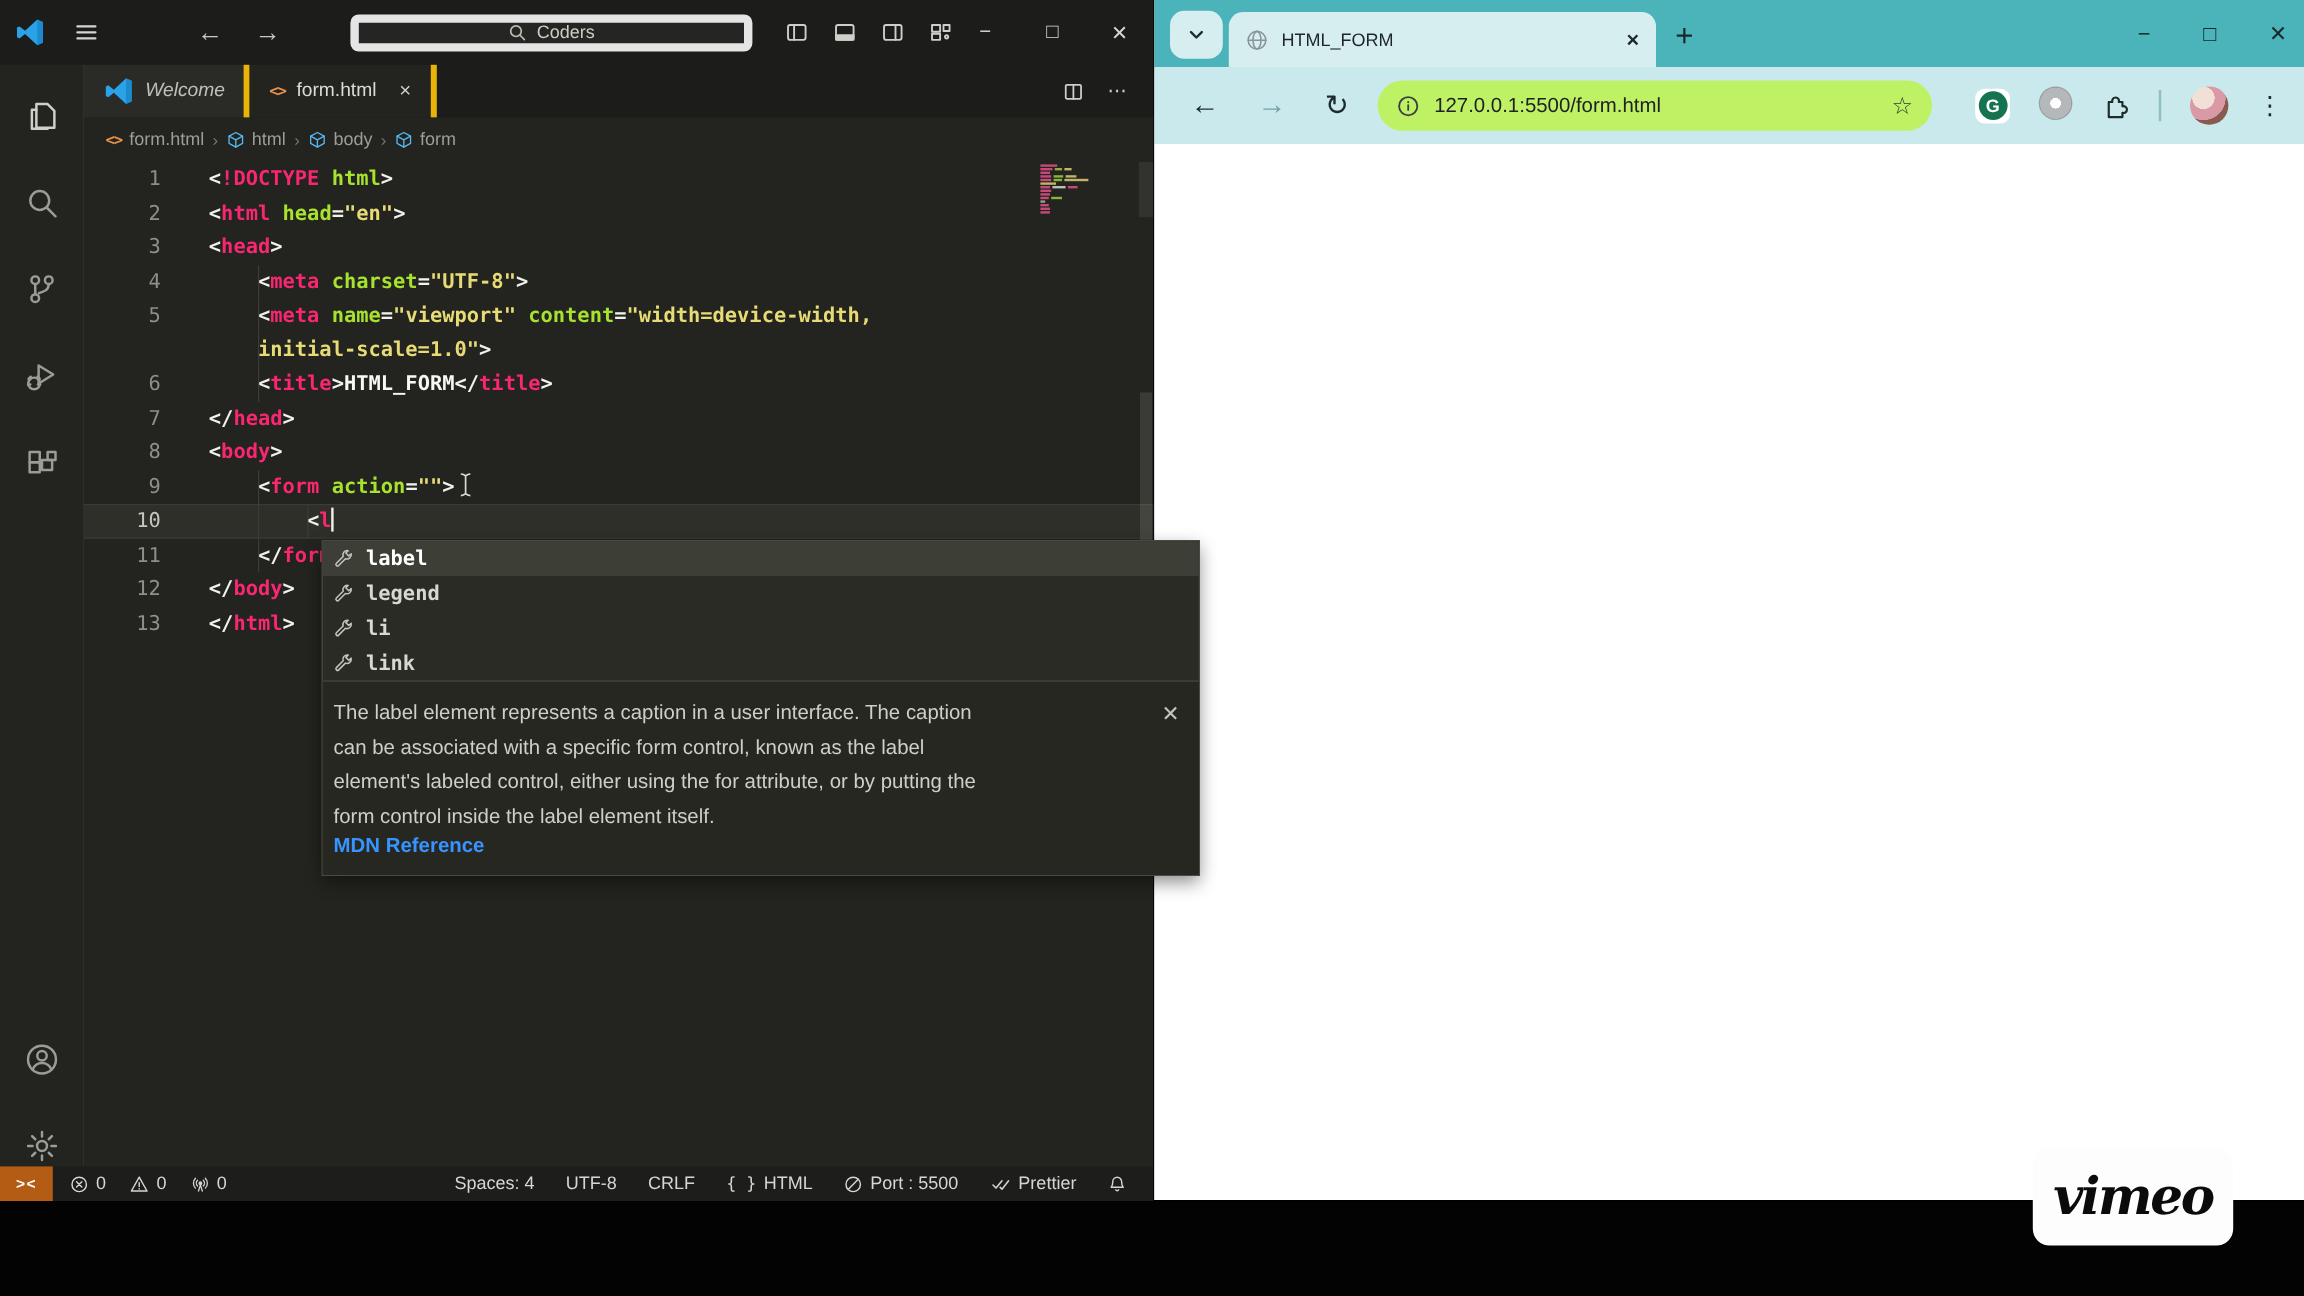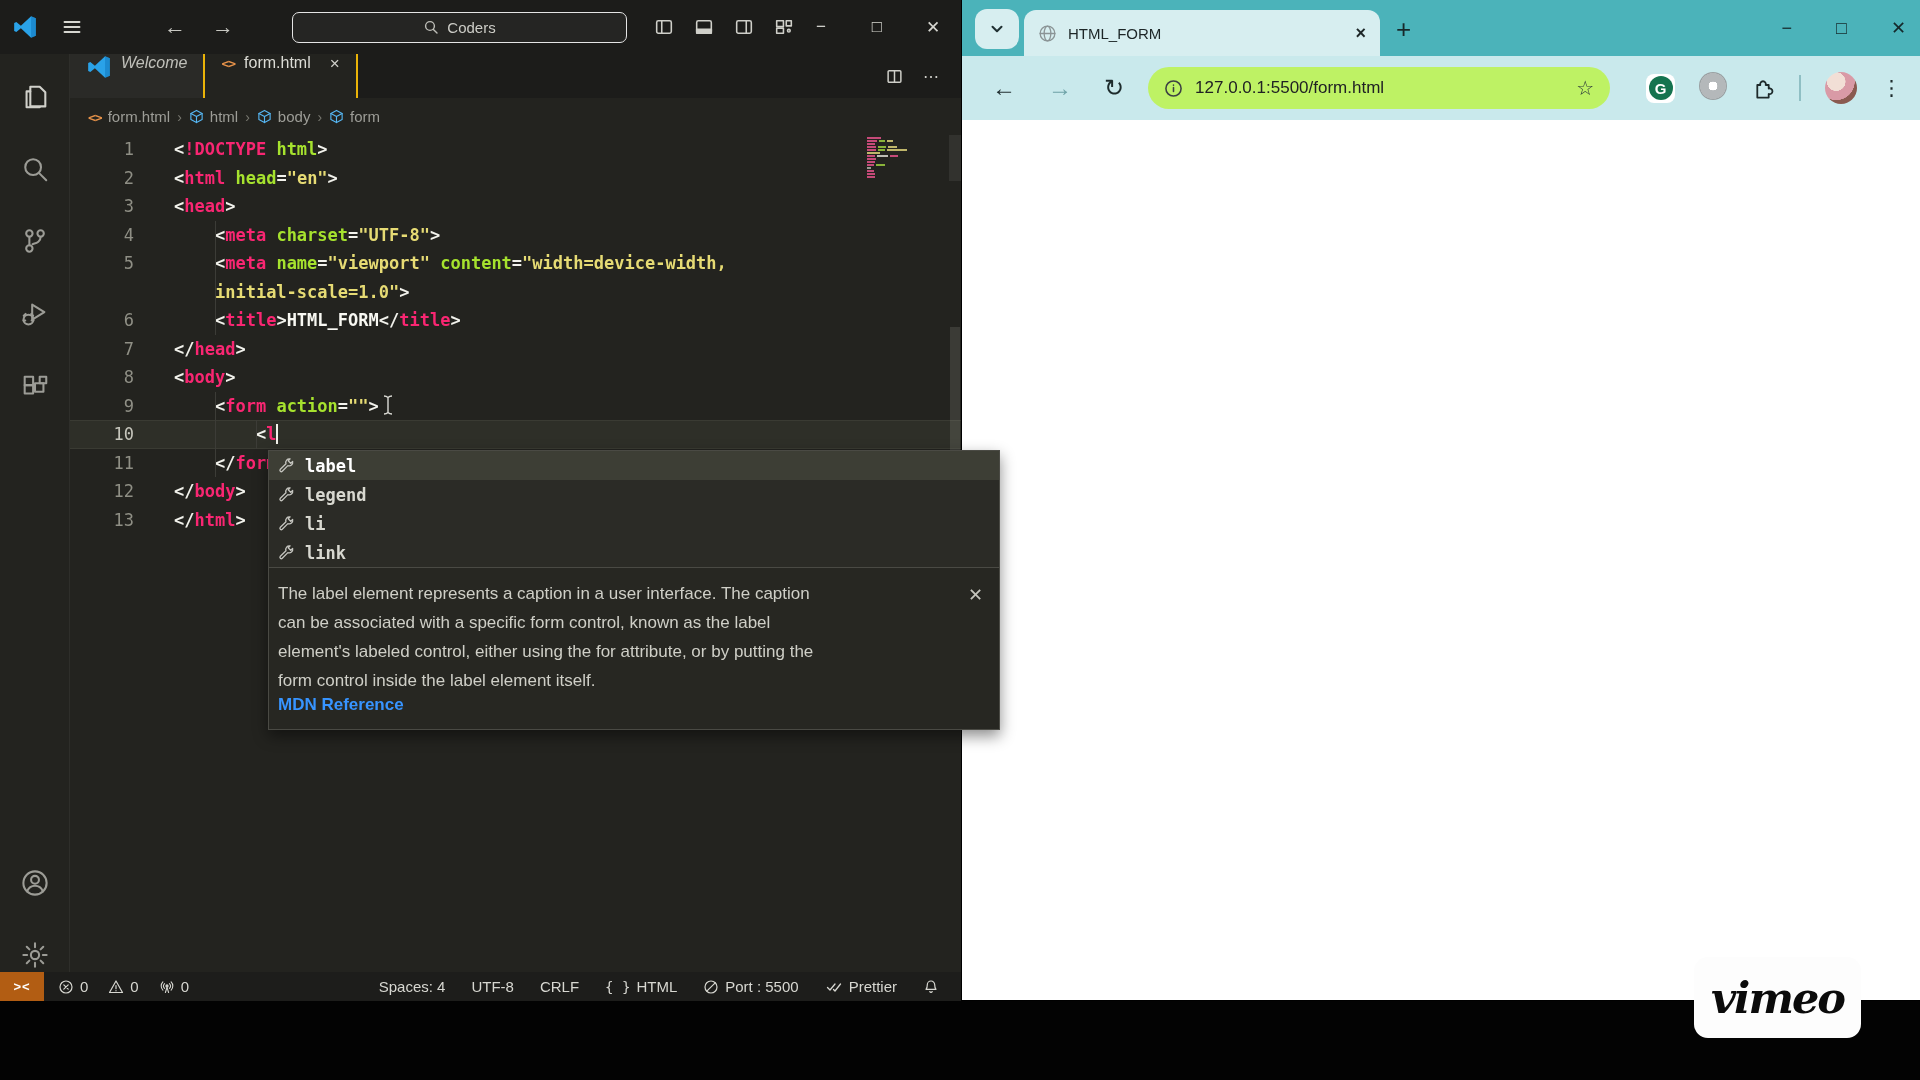--- a/index.html
+++ b/index.html
@@ -5,30 +5,30 @@
   * { margin:0; padding:0; box-sizing:border-box; }
   html,body { width:1920px; height:1080px; overflow:hidden; background:#000; font-family:"Liberation Sans", sans-serif; }
 
   
   #vscode { position:absolute; left:0; top:0; width:961px; height:1001px; background:#23231f; }
 
   .titlebar { position:absolute; left:0; top:0; right:0; height:54px; background:#1c1c1a; display:flex; align-items:center; }
   .vsc-logo { width:26px; height:26px; margin-left:12px; }
   .menu-burger { margin-left:24px; color:#d6d6d0; }
   .nav-arrows { margin-left:82px; display:flex; gap:26px; color:#c8c8c2; font-size:22px; }
-  .search-pill { margin-left:58px; width:340px; height:31px; background:#252523; border:1px solid #e5e5e5; border-radius:7px; color:#cdcdc7; font-size:15px; display:flex; align-items:center; justify-content:center; gap:8px; }
+  .search-pill { margin-left:58px; width:340px; height:31px; background:#252523; border:7px solid #e5e5e5; border-radius:7px; color:#cdcdc7; font-size:15px; display:flex; align-items:center; justify-content:center; gap:8px; }
   .layout-icons { margin-left:28px; display:flex; gap:22px; }
   .win-controls { margin-left:auto; display:flex; }
   .win-controls .wc { width:56px; height:54px; display:flex; align-items:center; justify-content:center; color:#d6d6d0; font-size:17px; }
 
   .activitybar { position:absolute; left:0; top:54px; width:70px; bottom:29px; background:#23231f; border-right:1px solid #2e2e2a; }
   .act-ic { position:absolute; left:0; width:70px; height:58px; display:flex; align-items:center; justify-content:center; }
 
   .tabstrip { position:absolute; left:70px; top:54px; right:0; height:44px; background:#1c1c1a; display:flex; align-items:stretch; }
-  .tab { display:flex; gap:9px; padding:0 16px; font-size:16px; color:#dcdcd6; border-right:2px solid #eab308; }
+  .tab { display:flex; align-items:center; gap:9px; padding:0 16px; font-size:16px; color:#dcdcd6; border-right:5px solid #eab308; }
   .tab.inactive { background:#2a2a27; color:#c0c0ba; }
   .tab.inactive .tab-label { font-style:italic; }
   .tab.active { background:#23231f; }
   .tab .close-x { margin-left:10px; color:#d0d0ca; font-size:17px; }
   .tab-actions { margin-left:auto; display:flex; align-items:center; gap:20px; padding-right:22px; color:#cfcfc9; }
 
   .breadcrumb { position:absolute; left:70px; top:98px; right:0; height:37px; background:#23231f; display:flex; align-items:center; gap:7px; padding-left:18px; font-size:15px; color:#9d9d97; }
   .bc-sep { color:#77776f; font-size:14px; }
   .bc-item { display:flex; align-items:center; gap:6px; }
 

